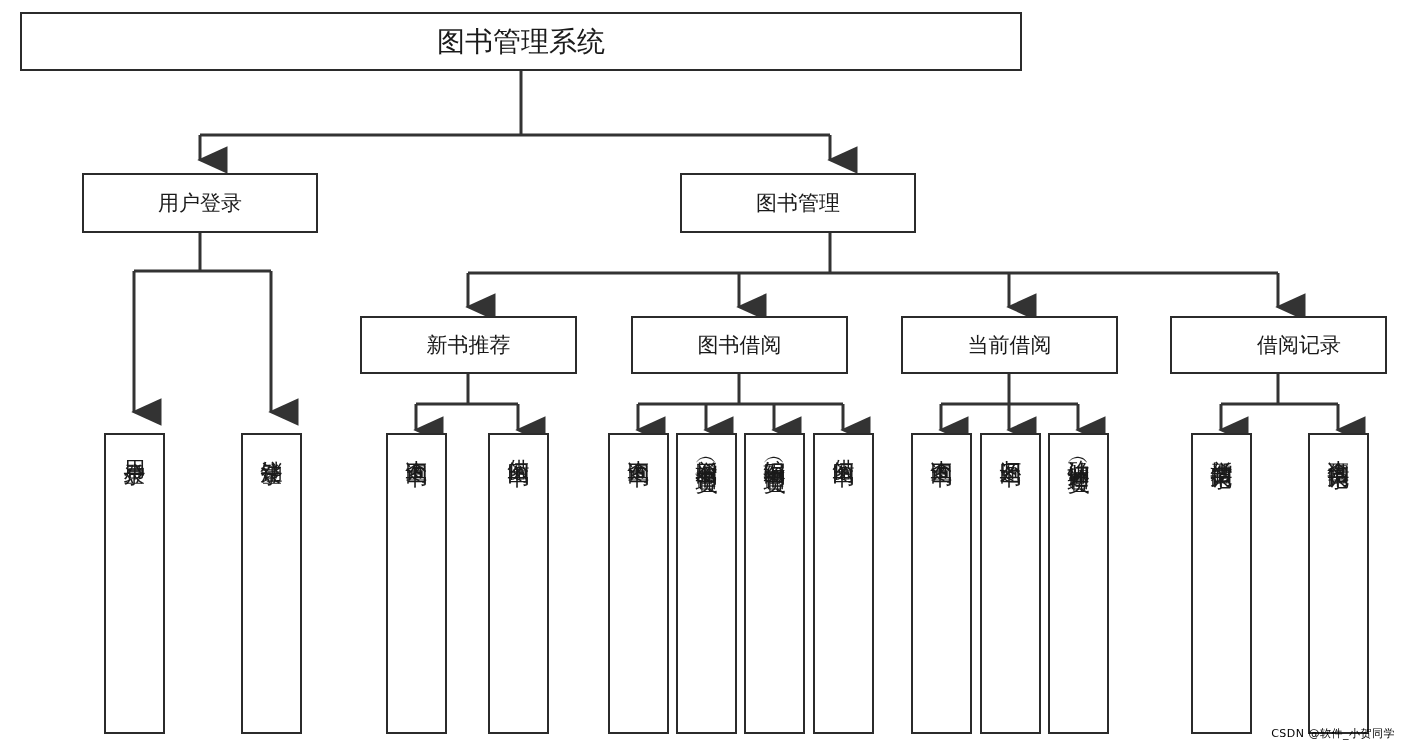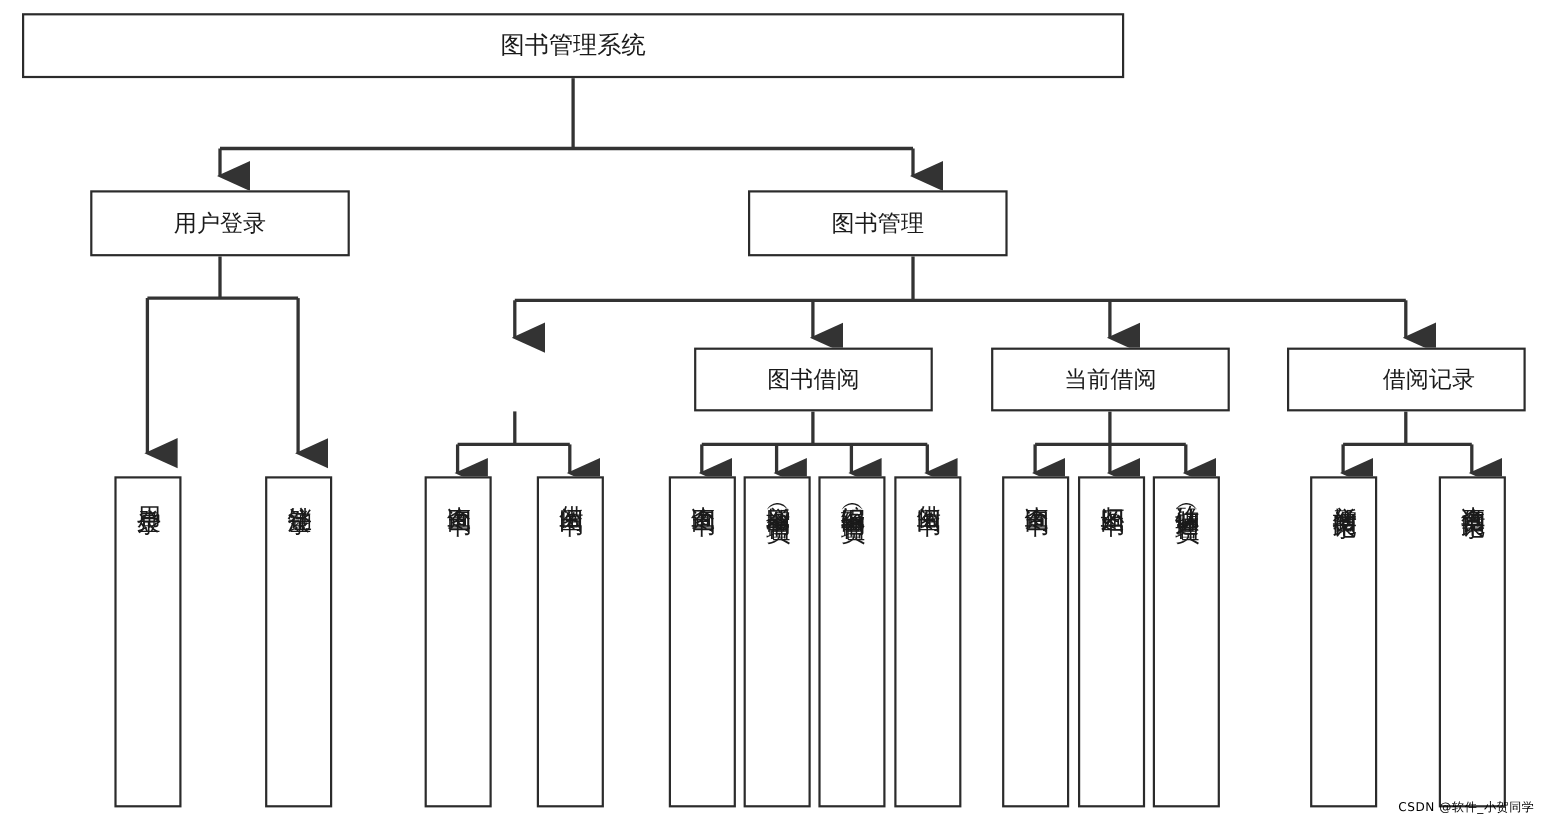--- a/index.html
+++ b/index.html
@@ -44,21 +44,21 @@
     line-height: 1.18;
     text-align: center;
     white-space: nowrap;
   }
   
   .node.horiz .label {
     font-size: 21px;
     writing-mode: horizontal-tb;
   }
   .node.root .label {
-    font-size: 22px;
+    font-size: 28px;
   }
   
   .node.vert {
     align-items: flex-start;
     padding-top: 7px;
   }
   .node.vert .label {
     writing-mode: vertical-rl;
     text-orientation: upright;
     font-size: 22px;
@@ -137,20 +137,23 @@
     <span class="label">图书管理系统</span>
   </div>
 
   <div class="node horiz" style="left:82px; top:173px; width:236px; height:60px;">
     <span class="label">用户登录</span>
   </div>
   <div class="node horiz" style="left:680px; top:173px; width:236px; height:60px;">
     <span class="label">图书管理</span>
   </div>
 
+  <div class="node horiz" style="left:360px; top:316px; width:217px; height:58px;">
+    <span class="label">新书推荐</span>
+  </div>
   <div class="node horiz" style="left:901px; top:316px; width:217px; height:58px;">
     <span class="label">当前借阅</span>
   </div>
   <div class="node horiz" style="left:631px; top:316px; width:217px; height:58px;">
     <span class="label">图书借阅</span>
   </div>
   <div class="node horiz" style="left:1170px; top:316px; width:217px; height:58px;padding-left:41px;">
     <span class="label">借阅记录</span>
   </div>
 

